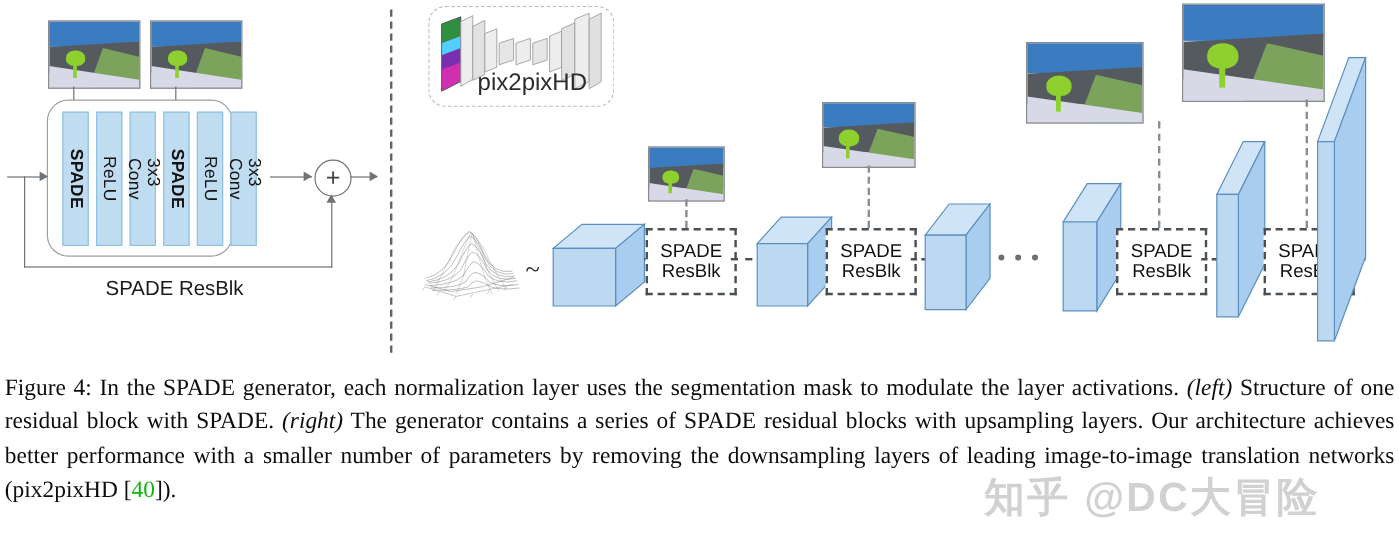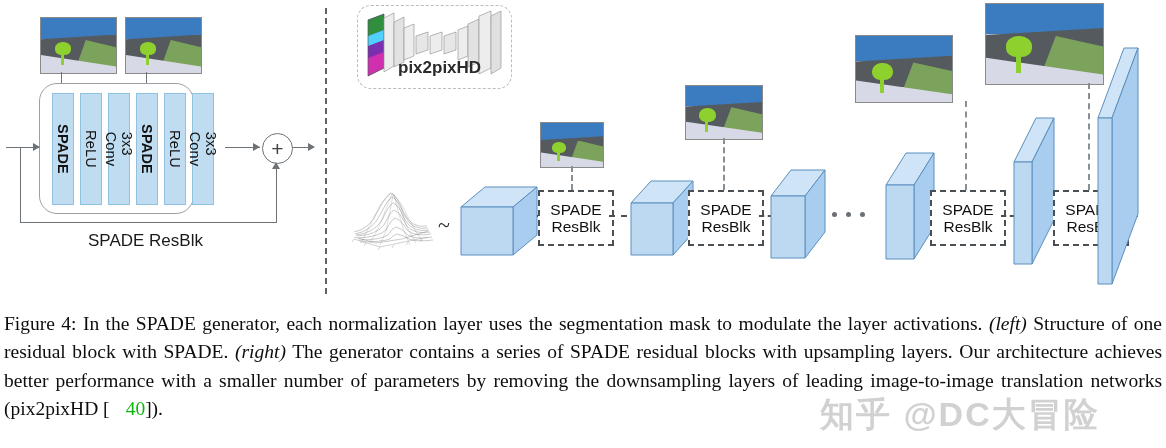--- a/index.html
+++ b/index.html
@@ -41,38 +41,38 @@
   .arrowhead-d{position:absolute;width:0;height:0;border-left:4.5px solid transparent;
                border-right:4.5px solid transparent;border-top:7px solid #6e7377;}
   .plus-node{position:absolute;border:1.5px solid #6e7377;border-radius:50%;
              background:#fff;display:flex;align-items:center;justify-content:center;
              font-size:21px;color:#3f4448;line-height:1;}
 
   .divider{position:absolute;border-left:2.2px dashed #5d6368;}
 
   
   .inset{position:absolute;border:1.6px dashed #b9bcc0;border-radius:14px;background:#fff;}
-  .p2p-label{position:absolute;font-size:17px;color:#2b2b2b;font-weight:bold;}
+  .p2p-label{position:absolute;font-size:20px;color:#2b2b2b;}
 
   .dashbox{position:absolute;border:2.2px dashed #4a4f54;background:#fff;
            display:flex;flex-direction:column;align-items:center;justify-content:center;
            font-size:15.5px;color:#111;line-height:1.12;}
   .dashline-h{position:absolute;border-top:2.2px dashed #4a4f54;}
   .dashline-v{position:absolute;border-left:2.2px dashed #8a8f94;}
 
   .dots{position:absolute;display:flex;gap:9px;align-items:center;}
   .dots i{display:block;width:5px;height:5px;border-radius:50%;background:#6b7075;}
 
   .tilde{position:absolute;font-size:22px;color:#2b2b2b;font-family:"Liberation Serif",serif;}
 
   .cap{position:absolute;left:4px;top:310px;width:1158px;
        font-family:"Liberation Serif",serif;font-size:19.5px;line-height:1.45;
        color:#0d0d0d;text-align:justify;}
   .cap i{}
-  .cite{color:#11b411;margin-left:16px;}
+  .cite{color:#11b411;}
 
   .wm{position:absolute;font-family:"Liberation Sans",sans-serif;
       color:rgba(120,120,120,.34);font-size:34px;font-weight:bold;letter-spacing:2px;
       pointer-events:none;}
 </style>
 </head>
 <body>
 
 <div class="fig">
 

